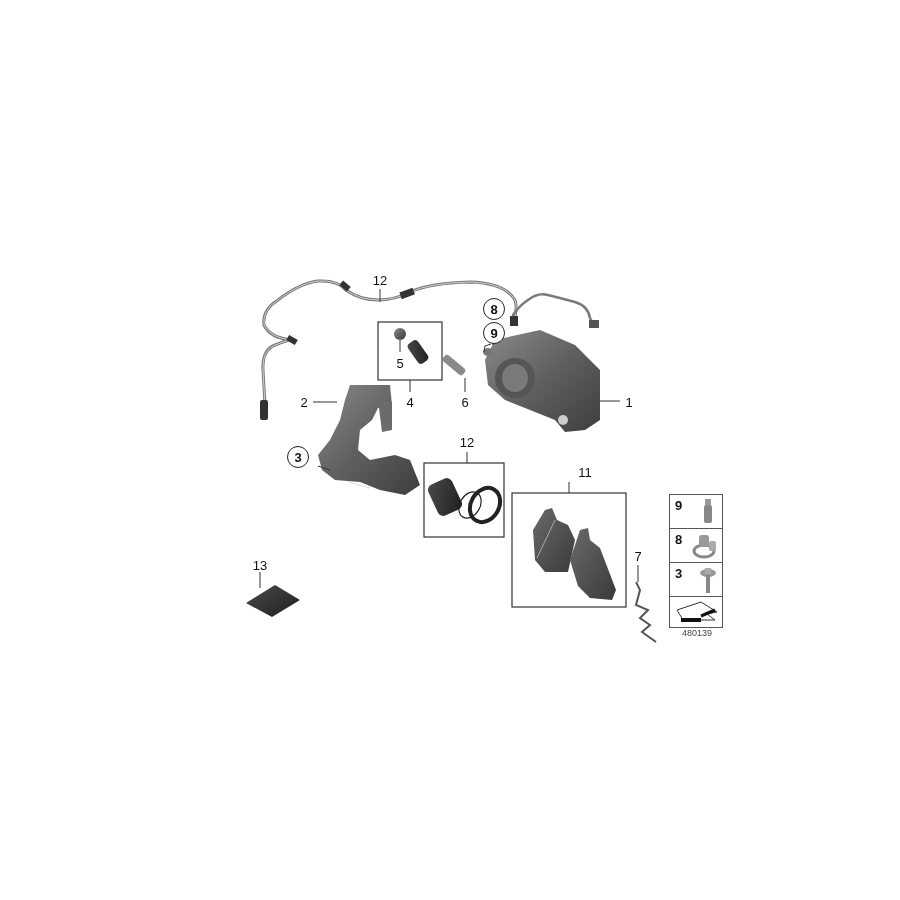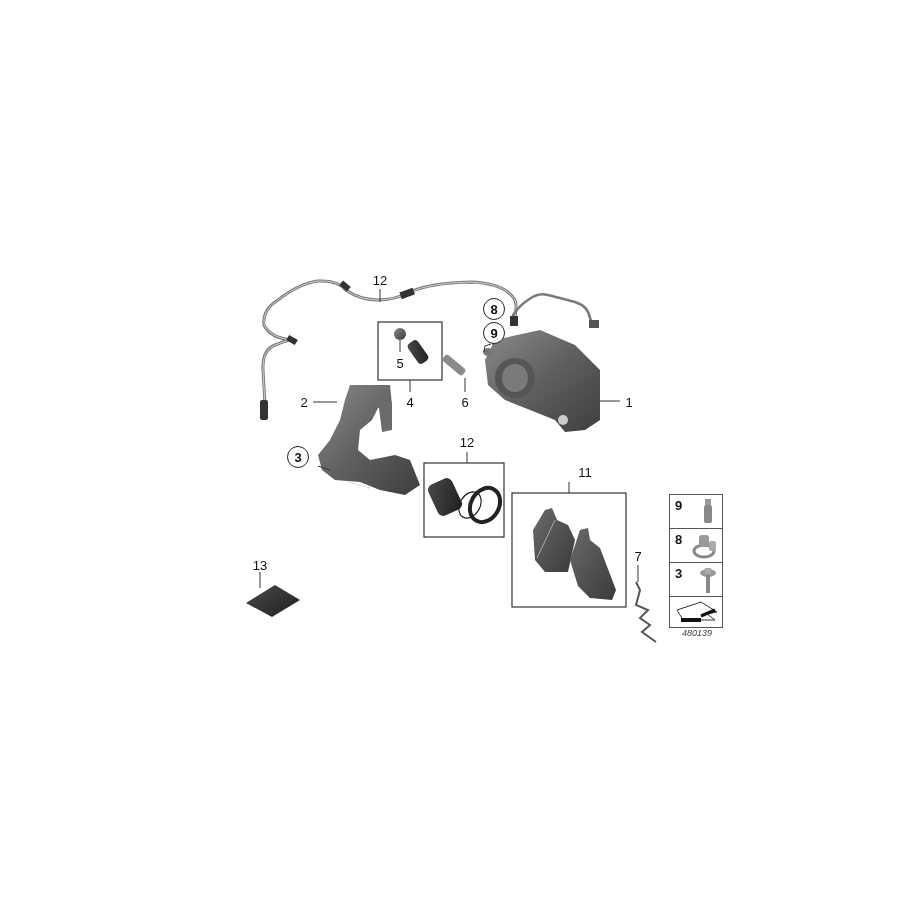--- a/index.html
+++ b/index.html
@@ -10,21 +10,21 @@
              transform: translate(-50%, -50%); white-space: nowrap; }
   .circled { position: absolute; width: 22px; height: 22px; border: 1.3px solid #222; border-radius: 50%;
              background: #fff; font-weight: bold; font-size: 13px; color: #111;
              display: flex; align-items: center; justify-content: center; box-sizing: border-box; }
   .legend { position: absolute; left: 669px; top: 494px; width: 52px; border: 1px solid #555; background: #fff; }
   .legend-cell { height: 33px; border-bottom: 1px solid #555; position: relative; }
   .legend-cell:last-child { border-bottom: none; height: 30px; }
   .legend-num { position: absolute; left: 5px; top: 3px; font-weight: bold; font-size: 13px; color: #111; }
   .legend-icon { position: absolute; right: 4px; top: 2px; }
   .diagram-id { position: absolute; left: 670px; top: 628px; width: 54px; text-align: center;
-                font-size: 9px; color: #444; font-style: italic; }
+                font-size: 9px; color: #444; }
 </style>
 </head>
 <body>
 
 <div id="diagram">
 
   <svg width="900" height="900" style="position:absolute;left:0;top:0">
     <defs>
       <linearGradient id="metal" x1="0" y1="0" x2="1" y2="1">
         <stop offset="0" stop-color="#8a8a8a"></stop>

